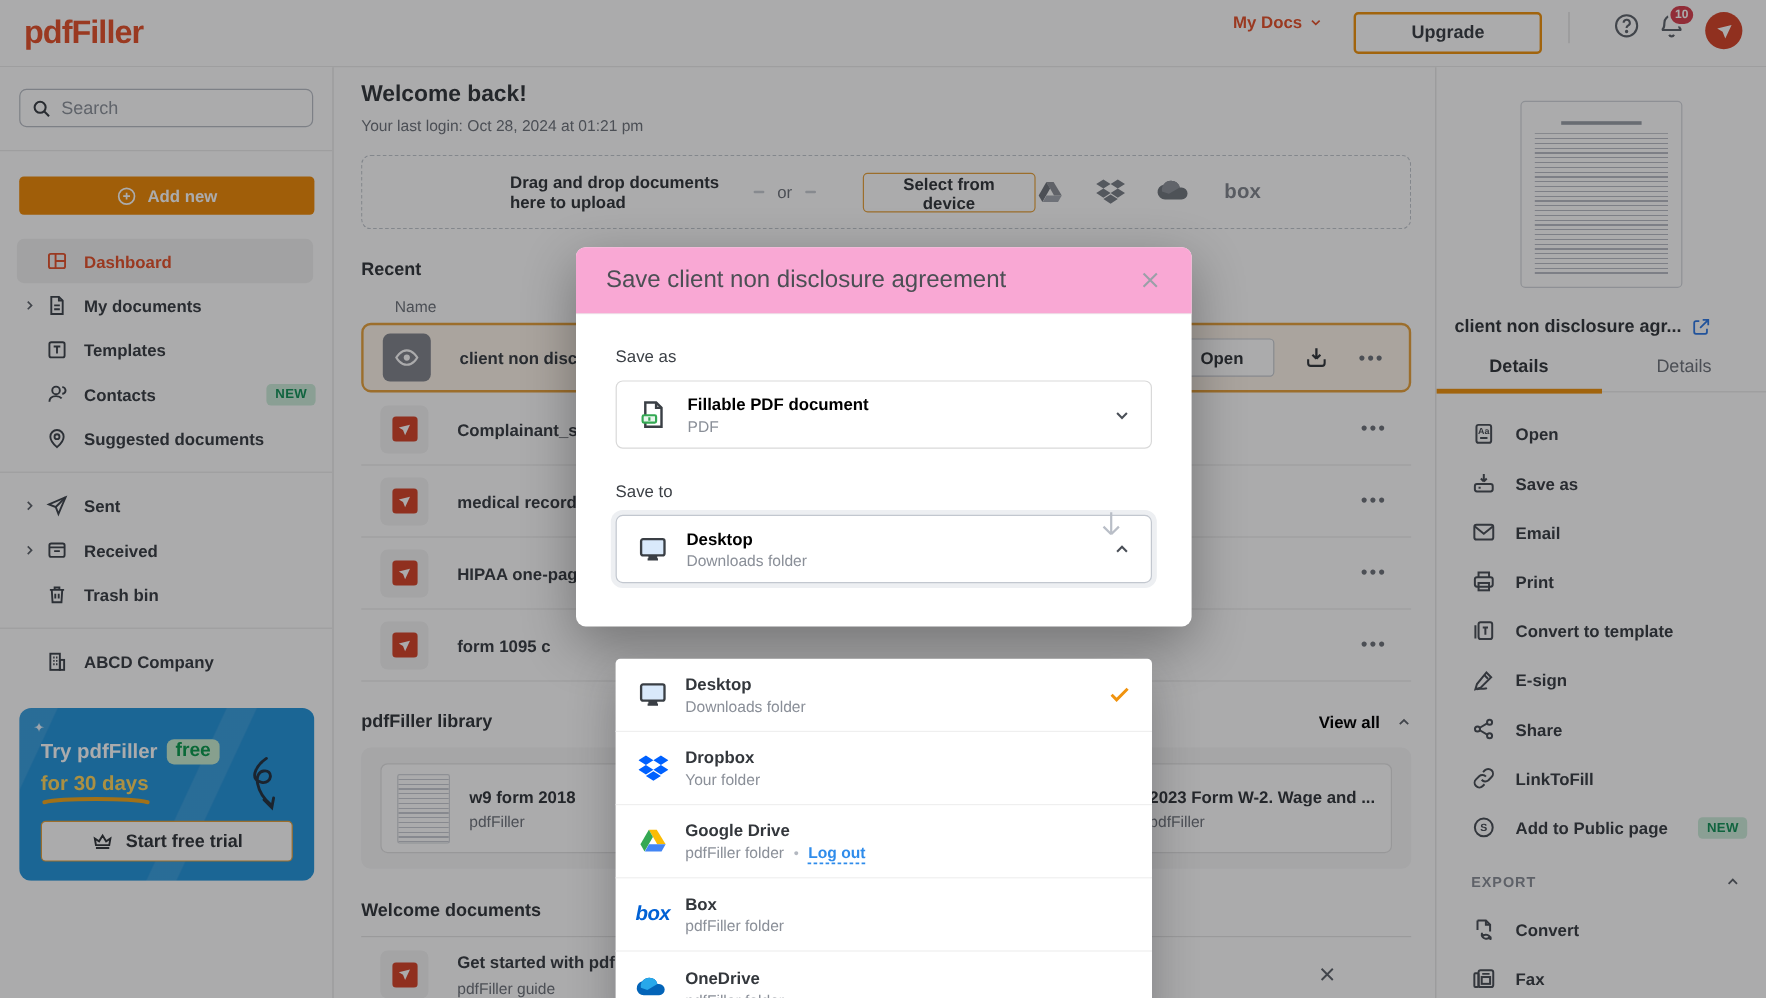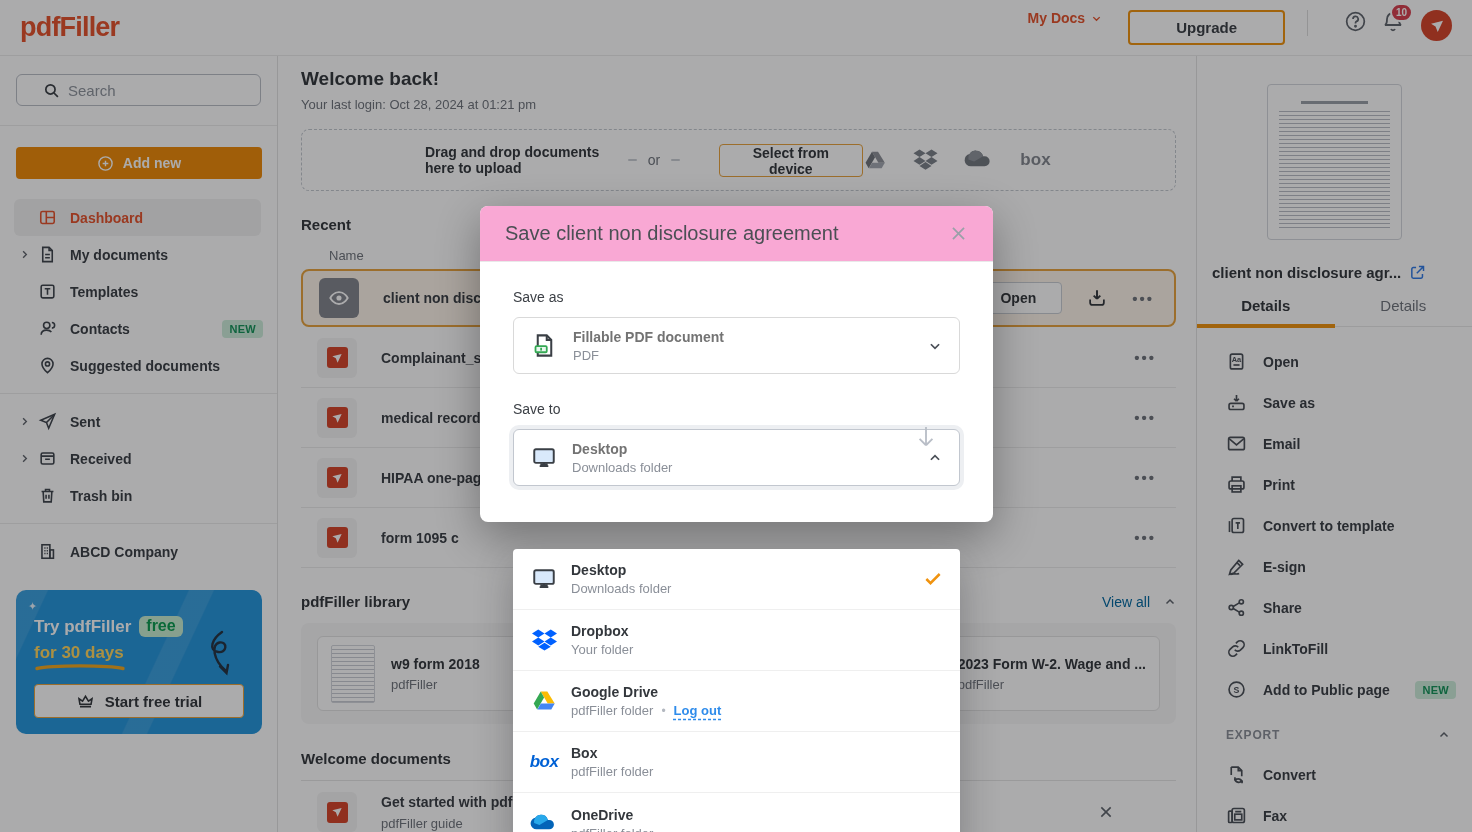--- a/index.html
+++ b/index.html
@@ -24,21 +24,21 @@
   .bell-badge{ position:absolute; top:-7px; right:-8px; min-width:19px; height:19px; border-radius:10px;
     background:#d8404f; color:#fff; font-size:10px; font-weight:700; display:flex; align-items:center;
     justify-content:center; padding:0 4px; border:2px solid #fff;}
   .avatar{ width:31px;height:31px;border-radius:50%; background:#d6452a; margin-left:16px;
     display:flex;align-items:center;justify-content:center; cursor:pointer;}
   
   .shell{ display:flex; height:776px; }
   
   .sidebar{ width:278px; flex:none; border-right:1px solid #e3e3e3; background:#fff; overflow:hidden;}
   .search-wrap{ margin:18px 16px 0; height:32px; border:1px solid #b9bec6; border-radius:6px;
-    display:flex; align-items:center; padding:0 26px; gap:8px; color:#6f747c;}
+    display:flex; align-items:center; padding:0 9px; gap:8px; color:#6f747c;}
   .search-wrap input{ border:0; outline:0; font-size:15px; font-family:inherit; color:#3a3f45; width:100%; background:transparent;}
   .search-wrap input::placeholder{ color:#8d939c; }
   .sb-divider{ border-top:1px solid #ececec; margin-top:19px; }
   .addnew-btn{ margin:21px 16px 0; width:246px; height:32px; background:#ef8b09; color:#fff; border:0;
     border-radius:4px; font-size:14px; font-weight:700; font-family:inherit; display:flex; align-items:center;
     justify-content:center; gap:9px; cursor:pointer;}
   nav.sb-nav{ margin-top:20px; }
   .nav-item{ position:relative; height:37px; display:flex; align-items:center; gap:13px;
     padding:0 14px 0 38px; font-size:14px; font-weight:600; color:#3a3f45; cursor:pointer;}
   .nav-item .caret{ position:absolute; left:19px; color:#5f646c; display:flex;}
@@ -86,21 +86,21 @@
   .tile.dark{ background:#83868e; }
   .pfmark{ width:21px; height:21px; background:#d6452a; border-radius:3px; display:flex; align-items:center; justify-content:center;}
   .doc-name{ font-size:14px; font-weight:700; color:#3a3f45; margin-left:24px; white-space:nowrap; overflow:hidden;}
   .row-actions{ margin-left:auto; display:flex; align-items:center; gap:24px; color:#33373c;}
   .open-btn{ height:32px; padding:0 25px; background:#fff; border:1px solid #c9cdd3; border-radius:4px;
     font-family:inherit; font-size:14px; font-weight:600; color:#33373c; cursor:pointer;}
   .dots{ color:#6f747c; letter-spacing:2px; font-size:15px; font-weight:700; cursor:pointer; margin-right:4px;}
   
   .library-sec{ margin-top:25px;}
   .lib-head{ display:flex; align-items:center;}
-  .viewall{ margin-left:auto; color:#0369a1; font-size:14px; font-weight:400; text-decoration:none; cursor:pointer;text-align:center;}
+  .viewall{ margin-left:auto; color:#000000; font-size:14px; font-weight:700; text-decoration:none; cursor:pointer;text-align:center;}
   .lib-collapse{ margin-left:14px; color:#5f646c; cursor:pointer; display:flex;}
   .lib-panel{ margin-top:13px; background:#f7f7f8; border-radius:8px; padding:13px 16px; display:flex; gap:15px;}
   .lib-card{ width:293px; height:75px; background:#fff; border:1px solid #e3e3e3; border-radius:6px;
     display:flex; align-items:center; padding:0 13px; cursor:pointer;}
   .thumb-sm{ width:44px; height:58px; border:1px solid #d4d7dc; background:
     repeating-linear-gradient(#fff 0 3px, #c9ccd4 3px 4px); background-color:#fff; border-radius:2px;}
   .lib-txt{ margin-left:16px; min-width:0;}
   .lib-title{ font-size:14px; font-weight:700; color:#33373c; white-space:nowrap; overflow:hidden;}
   .lib-sub{ font-size:13px; color:#6f747c; margin-top:5px;}
   
@@ -138,21 +138,21 @@
   .modal-header{ height:56px; background:#f9a8d4; border-bottom:1px solid #e9e9e9; border-radius:8px 8px 0 0;
     display:flex; align-items:center; padding:0 25px;}
   .modal-title{ font-size:20px; font-weight:500; color:#4b4f54;}
   .modal-close{ margin-left:auto; color:#9aa0a8; cursor:pointer; display:flex;}
   .modal-body{ padding:27px 33px 36px; position:relative;}
   .field-label{ font-size:14px; color:#3c4046;}
   .select-box{ margin-top:12px; height:57px; border:1px solid #d9d9d9; border-radius:6px;
     display:flex; align-items:center; padding:0 17px; background:#fff; cursor:pointer;}
   .select-box.focused{ border-color:#c2c7cf; box-shadow:0 0 0 4px #edeff2;}
   .sel-txt{ margin-left:15px; min-width:0;}
-  .sel-title{ font-size:14px; font-weight:700; color:#737373;}
+  .sel-title{ font-size:14px; font-weight:700; color:#000000;}
   .sel-sub{ font-size:13px; color:#8a8f98; margin-top:3px;}
   .sel-caret{ margin-left:auto; color:#4a4f57; display:flex;}
   .hint-arrow{ position:absolute; right:56px; top:162px; color:#b9bec7;}
   .saveto-label{ margin-top:27px;}
   .dropdown{ position:absolute; left:33px; top:287px; width:447px; background:#fff; border-radius:4px;
     box-shadow:0 16px 38px rgba(25,27,30,.30); z-index:5;}
   .dd-option{ height:61px; display:flex; align-items:center; padding:0 17px; border-bottom:1px solid #efefef; cursor:pointer;}
   .dd-option:last-child{ border-bottom:0;}
   .dd-ic{ width:28px; display:flex; justify-content:center;}
   .dd-txt{ margin-left:13px;}

